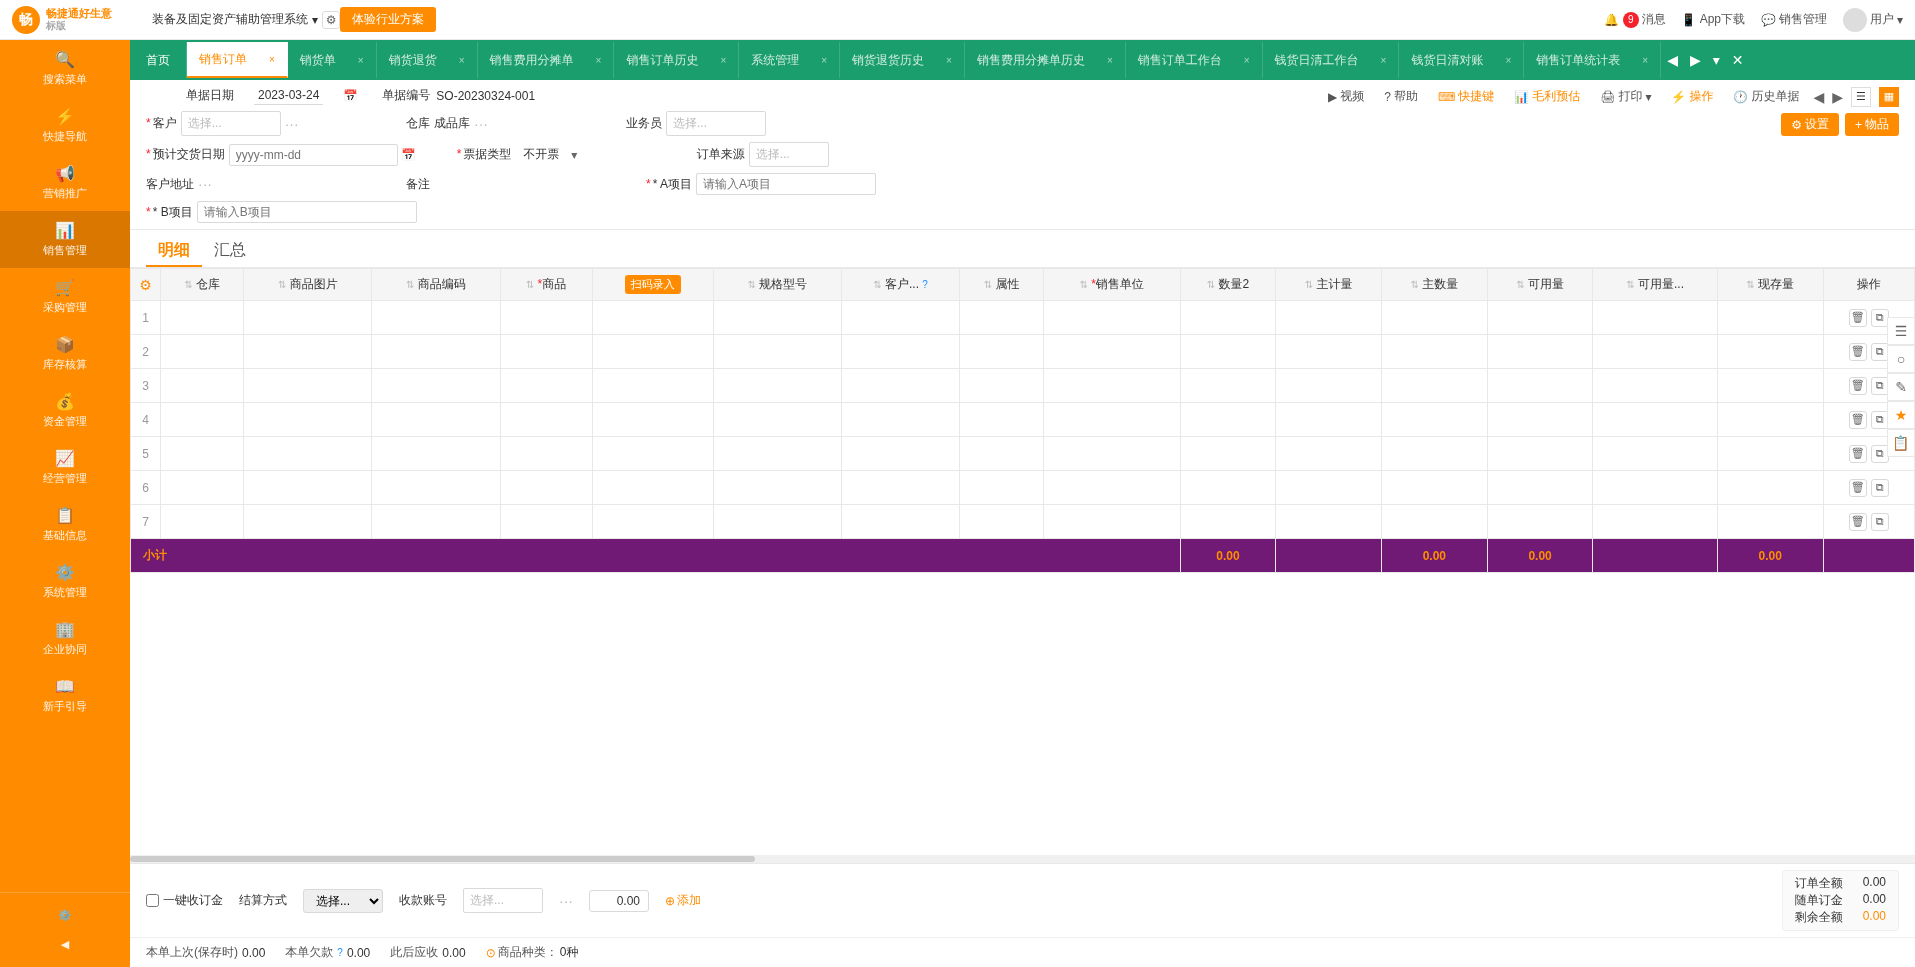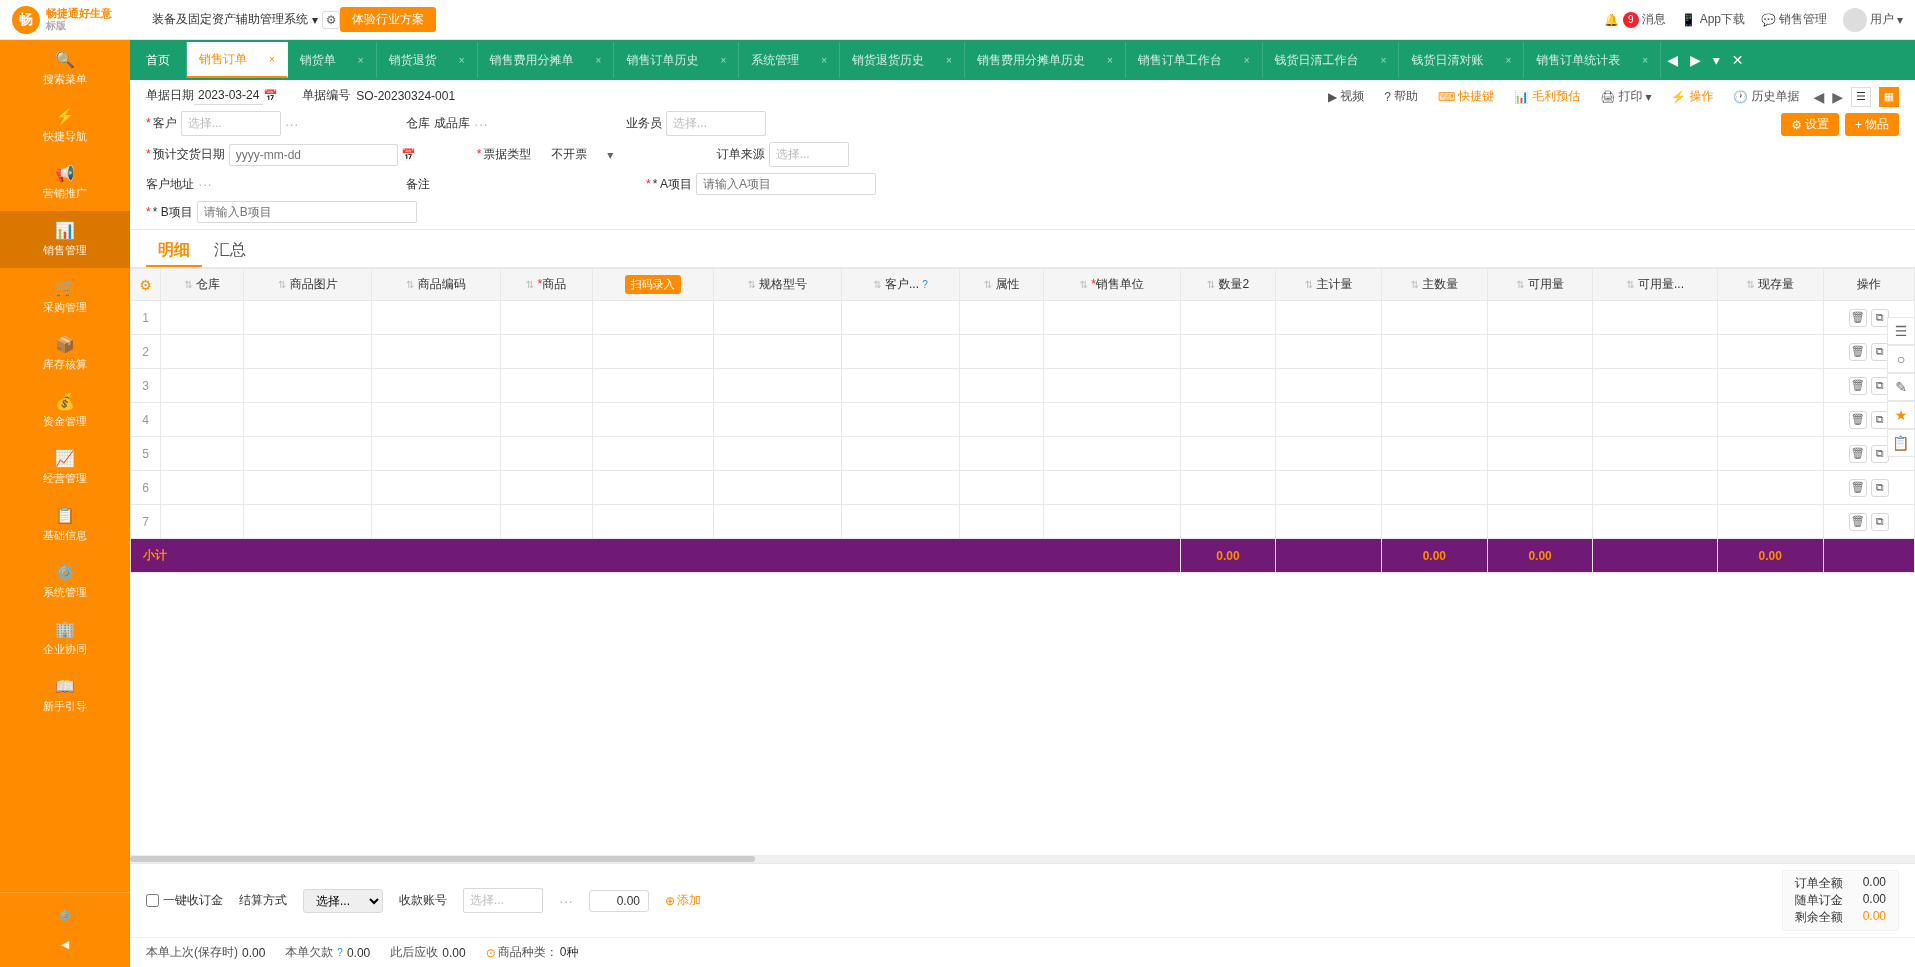--- a/index.html
+++ b/index.html
@@ -249,21 +249,21 @@
         <button class="tab-nav-btn">✕</button>
       </div>
 
       <div class="main-content">
 
         <div style="display:flex; justify-content:space-between; align-items:flex-start; padding: 6px 16px 0; border-bottom:1px solid #e8e8e8; flex-shrink:0;">
 
           <div style="flex:1;">
 
             <div class="top-form-row" style="margin-bottom:6px;">
-              <div class="top-form-cell" style="flex:none; align-items:center; gap:0;">
+              <div class="top-form-cell" style="flex:none; align-items:center; gap:20px;margin-left:40px;">
                 <span class="form-label">单据日期</span>
                 <span style="font-size:12px; border-bottom:1px solid #d9d9d9; padding:2px 4px;">2023-03-24</span>
                 <span style="cursor:pointer;color:#666;">📅</span>
               </div>
               <div class="top-form-cell" style="flex:none; align-items:center; gap:6px; margin-left:24px;">
                 <span class="form-label">单据编号</span>
                 <span style="font-size:12px; color:#333;">SO-20230324-001</span>
               </div>
             </div>
 
@@ -283,21 +283,21 @@
                 <span class="thin-input input-placeholder" style="min-width:100px;">选择...</span>
               </div>
             </div>
 
             <div class="top-form-row" style="margin-bottom:6px;">
               <div class="top-form-cell" style="flex:none; align-items:center; gap:4px; min-width:220px;">
                 <span class="form-label required">预计交货日期</span>
                 <input type="text" class="thin-input" style="min-width: 120px;" placeholder="yyyy-mm-dd">
                 <span style="cursor:pointer;color:#666;">📅</span>
               </div>
-              <div class="top-form-cell" style="flex:none; align-items:center; gap:20px; margin-left:60px; min-width:200px;">
+              <div class="top-form-cell" style="flex:none; align-items:center; gap:12px; margin-left:40px; min-width:200px;">
                 <span class="form-label required">票据类型</span>
                 <span style="font-size:12px;color:#333;">不开票</span>
                 <span style="cursor:pointer;color:#666;">▾</span>
               </div>
               <div class="top-form-cell" style="flex:none; align-items:center; gap:4px; margin-left:40px; min-width:200px;">
                 <span class="form-label">订单来源</span>
                 <span class="thin-input input-placeholder">选择...</span>
               </div>
             </div>
 

